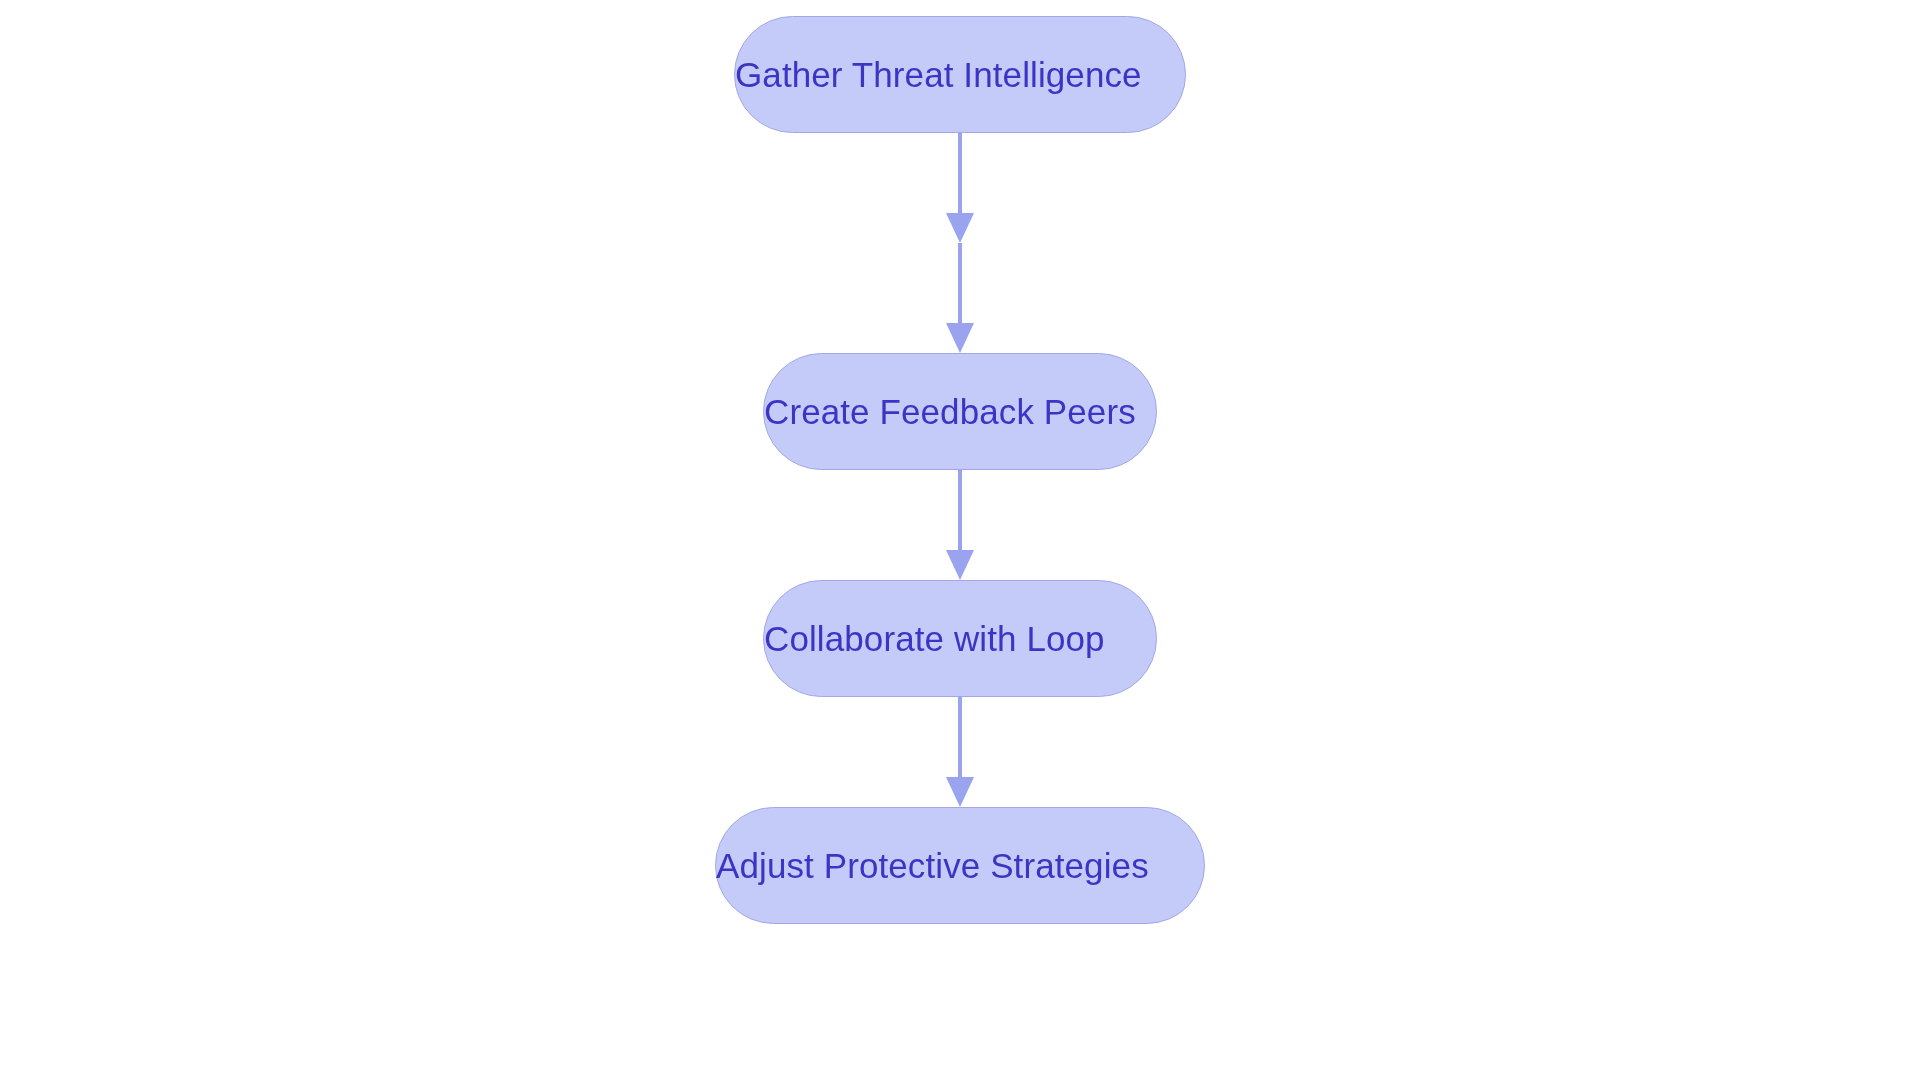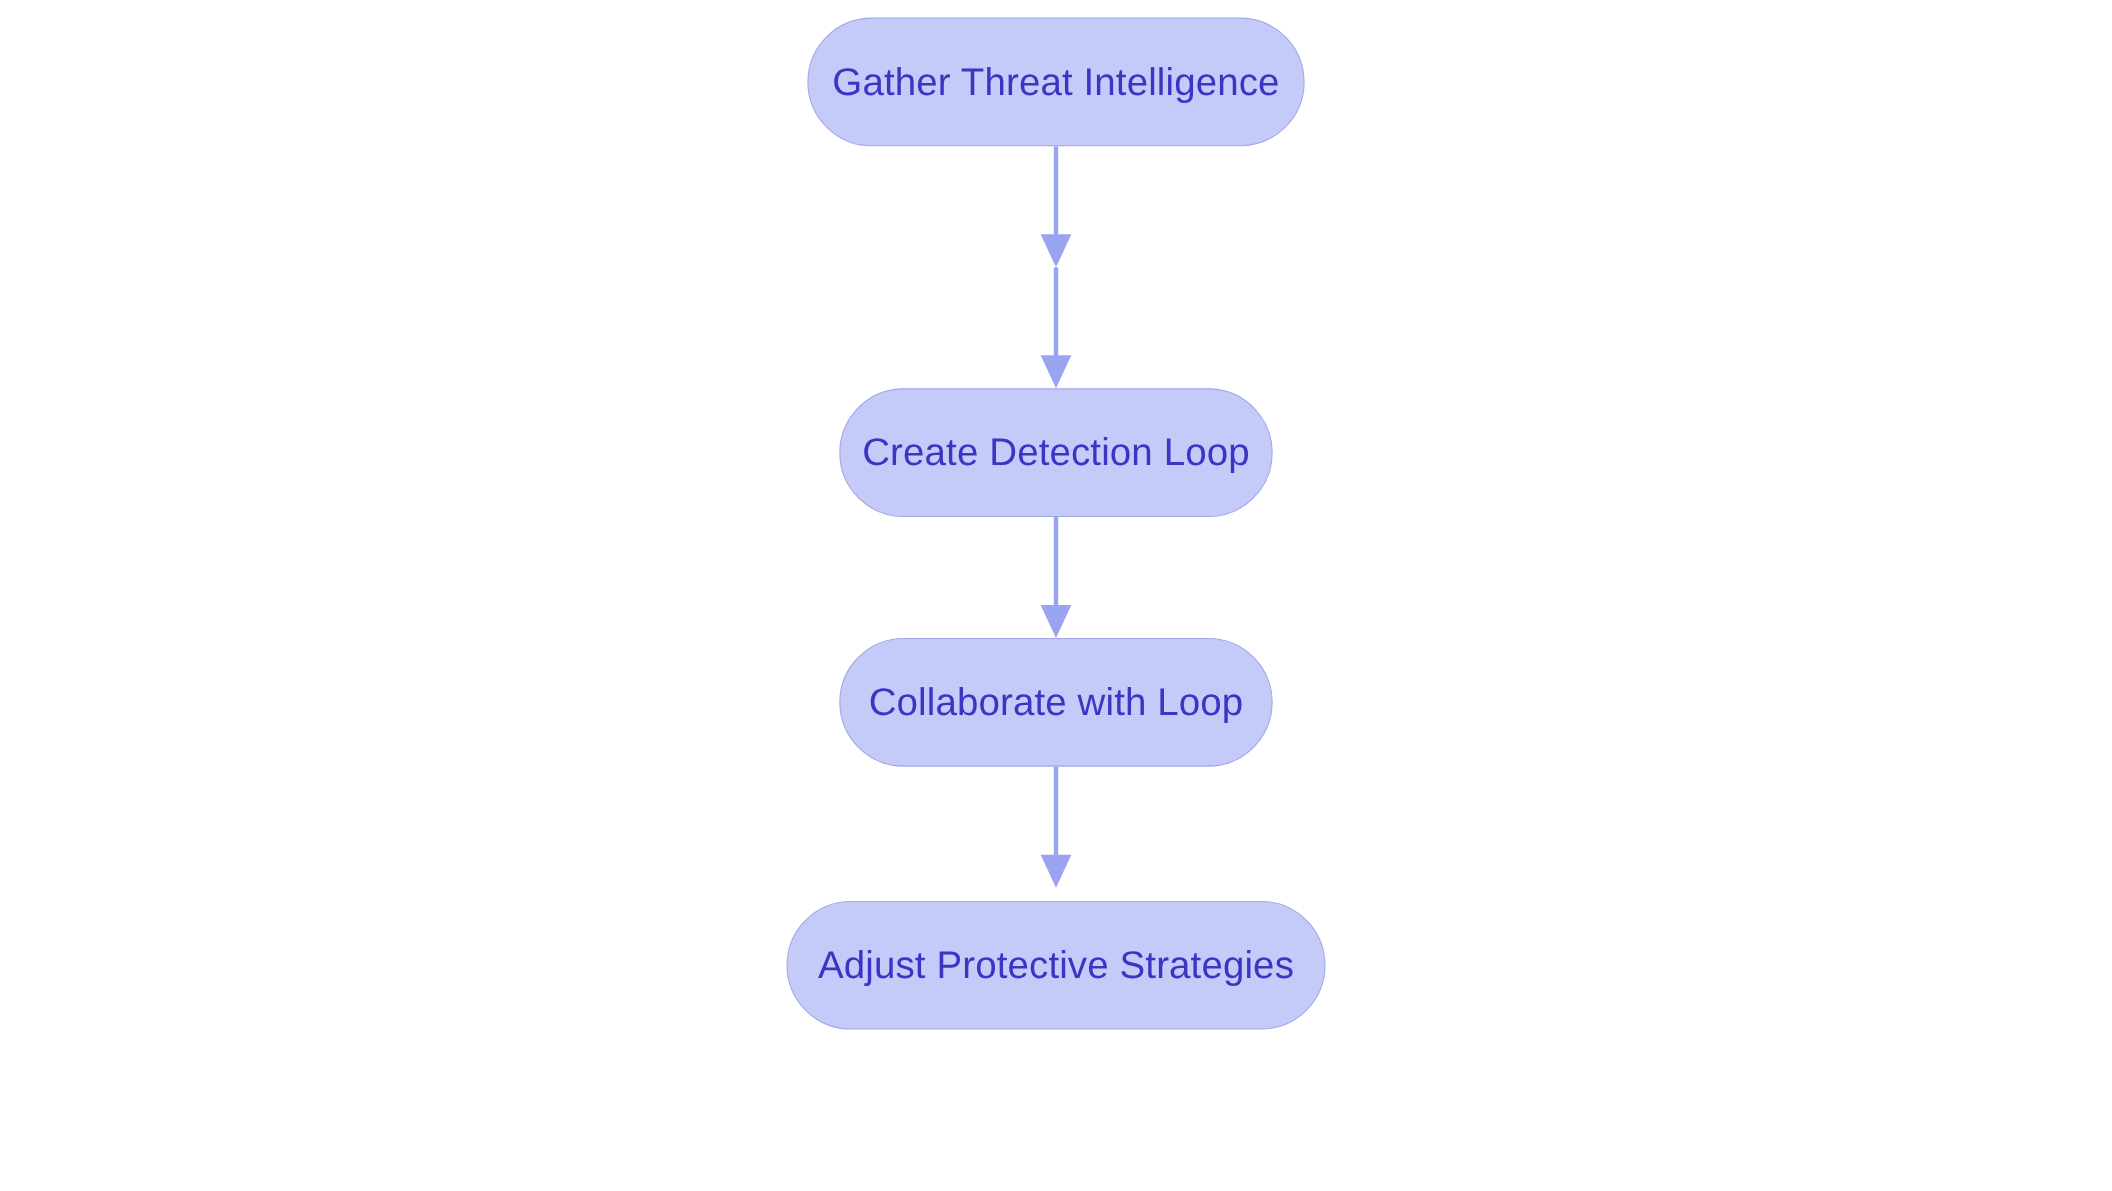--- a/index.html
+++ b/index.html
@@ -35,41 +35,40 @@
   }
 
   .node {
     box-sizing: border-box;
     height: 117px;
     background: #c5cbf9;
     border: 1.6px solid #a2a8e6;
     border-radius: 58.5px;
     display: flex;
     align-items: center;
-    justify-content: center;
     flex: 0 0 auto;
   }
 
   .node-label {
     color: #3b35c4;
     font-family: "Liberation Sans", sans-serif;
     font-size: 35px;
     font-weight: 400;
     letter-spacing: 0.1px;
     white-space: nowrap;
     line-height: 1;
     user-select: none;
   }
 
   
   .node-w1 { width: 452px; }
   .node-w2 { width: 362px; }
   .node-w3 { width: 394px; }
   .node-w4 { width: 394px; }
-  .node-w5 { width: 490px; margin-top: 12px; }
+  .node-w5 { width: 490px; }
 
   .connector {
     flex: 0 0 auto;
     height: 110px;
     width: 30px;
     position: relative;
   }
   .connector .shaft {
     position: absolute;
     left: 50%;
@@ -110,21 +109,21 @@
       <div class="head"></div>
     </div>
 
 
     <div class="connector">
       <div class="shaft"></div>
       <div class="head"></div>
     </div>
 
     <div class="node node-w3">
-      <span class="node-label">Create Detection Loop</span>
+      <span class="node-label">Create Feedback Peers</span>
     </div>
 
     <div class="connector">
       <div class="shaft"></div>
       <div class="head"></div>
     </div>
 
     <div class="node node-w4">
       <span class="node-label">Collaborate with Loop</span>
     </div>

